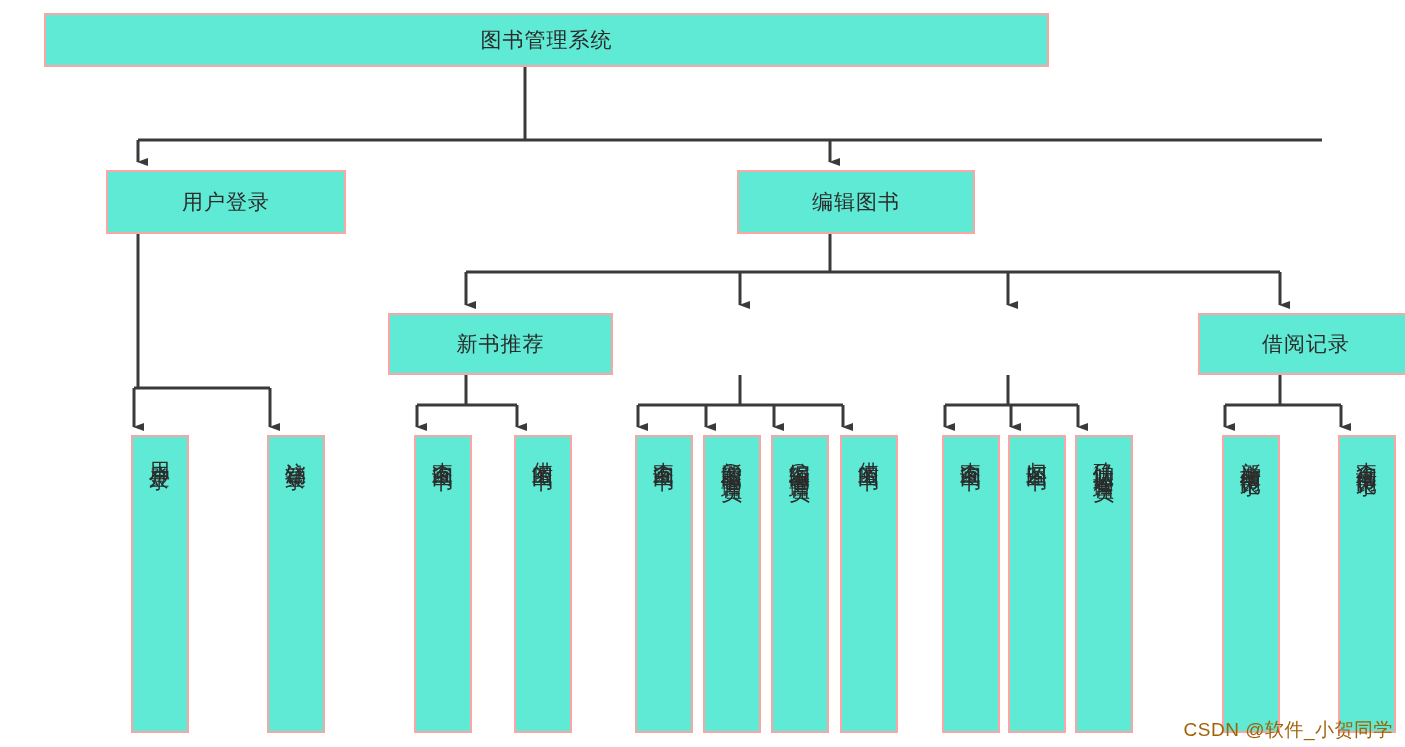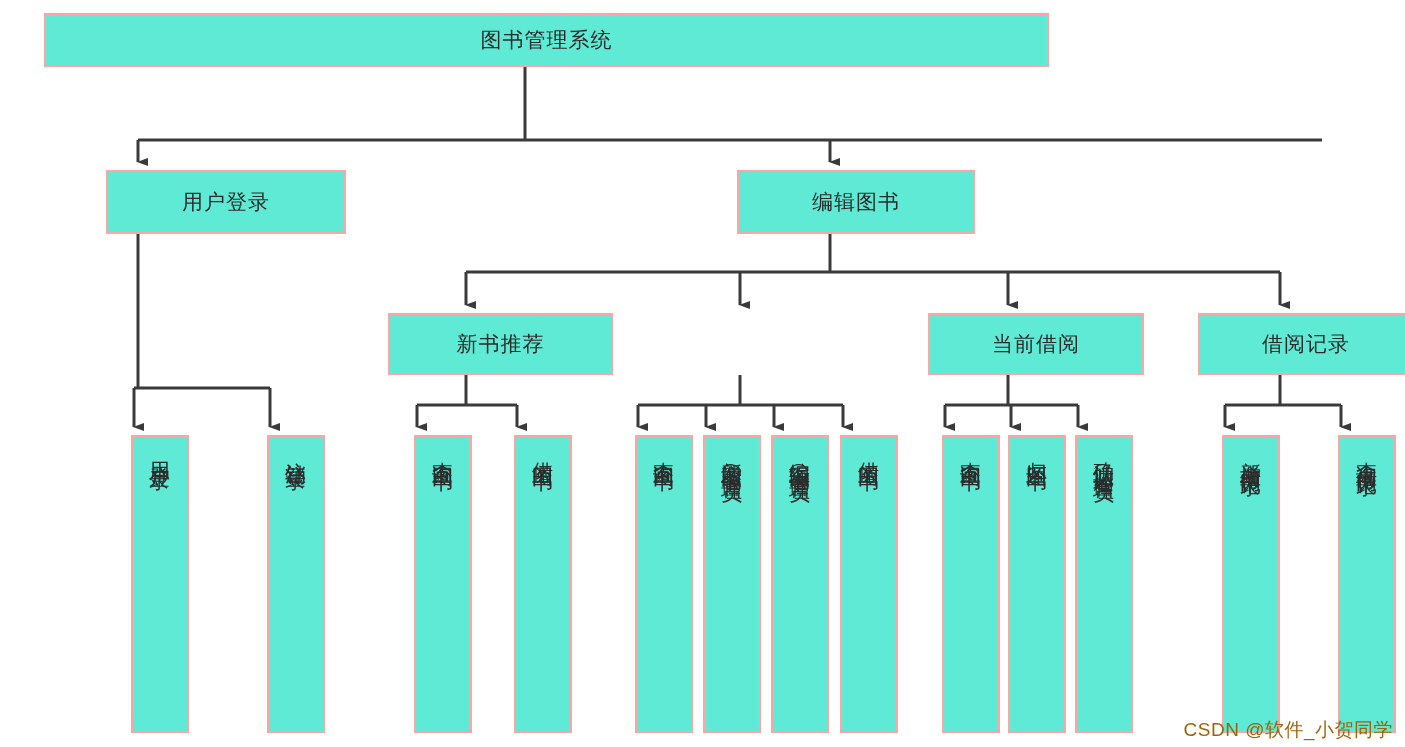--- a/index.html
+++ b/index.html
@@ -126,23 +126,20 @@
   <div class="node" style="left:80px; top:170px; width:240px; height:64px;">
     <span class="label">用户登录</span>
   </div>
   <div class="node" style="left:711px; top:170px; width:238px; height:64px;">
     <span class="label">编辑图书</span>
   </div>
 
   <div class="node" style="left:362px; top:313px; width:225px; height:62px;justify-content:center;">
     <span class="label">新书推荐</span>
   </div>
-  <div class="node" style="left:902px; top:313px; width:216px; height:62px;">
-    <span class="label">当前借阅</span>
-  </div>
   <div class="node" style="left:1172px; top:313px; width:216px; height:62px;">
     <span class="label">借阅记录</span>
   </div>
 
   <div class="node leaf" style="left:105px; top:435px; width:58px; height:298px;">
     <span class="label">用户登录</span>
   </div>
   <div class="node leaf" style="left:241px; top:435px; width:58px; height:298px;">
     <span class="label">注销登录</span>
   </div>

